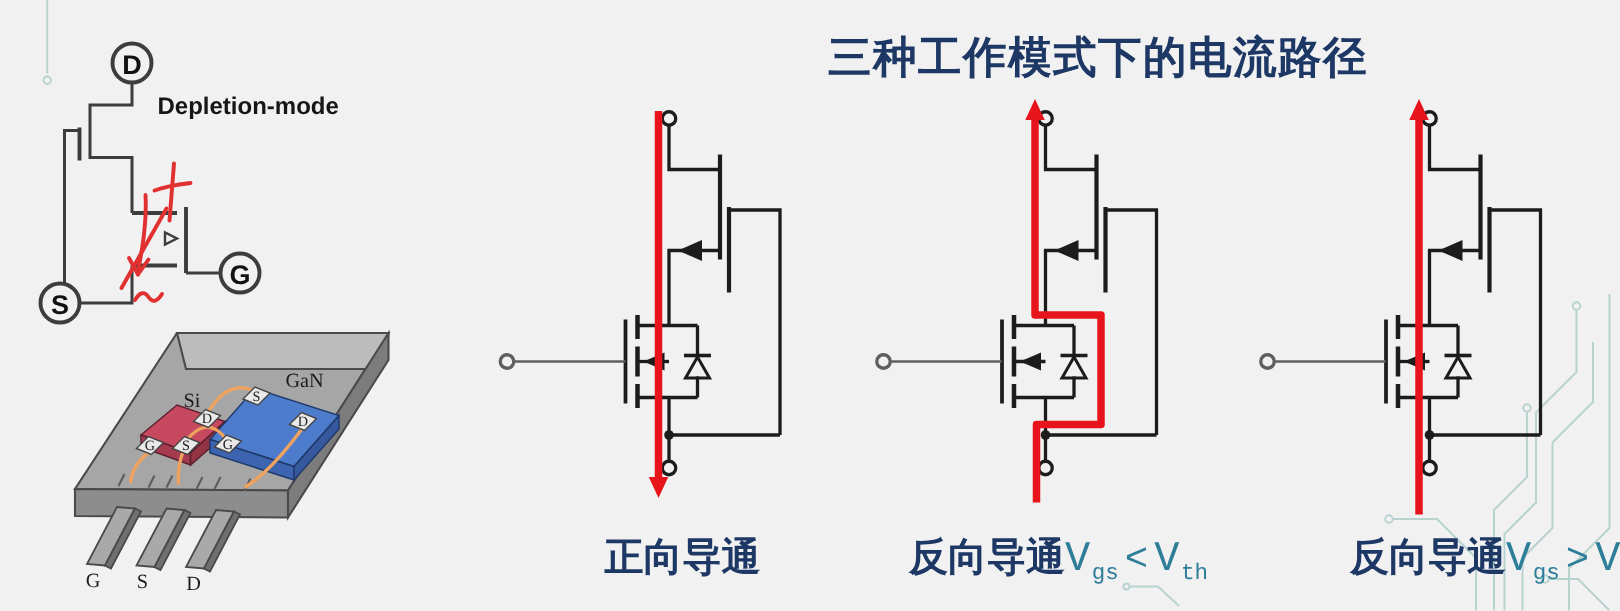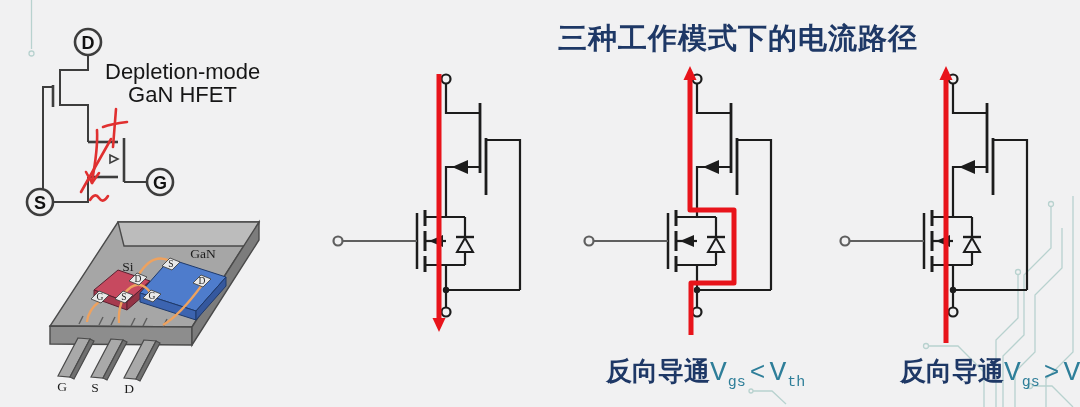--- a/index.html
+++ b/index.html
@@ -4,26 +4,26 @@
 <style>
   html,body{margin:0;padding:0;}
   body{
     width:1080px;height:407px;position:relative;overflow:hidden;
     background:#f1f1f2;
     font-family:"Liberation Sans","DejaVu Sans",sans-serif;
   }
   .abs{position:absolute;}
   svg{display:block;}
   #title{
-    left:552px;top:19px;width:372px;text-align:center;
+    left:552px;top:19px;width:372px;
     font-size:29px;font-weight:bold;color:#1e3866;letter-spacing:1px;
     white-space:nowrap;
   }
   .dev-label{
-    text-align:center;color:#161616;font-size:22px;font-weight:400;
+    text-align:left;color:#161616;font-size:16px;font-weight:700;
     line-height:23px;white-space:nowrap;
   }
   .circuit{top:50px;width:240px;height:300px;}
   .caption{top:354px;white-space:nowrap;}
   .caption .cn{font-size:26px;font-weight:bold;color:#1e3866;vertical-align:baseline;}
   .caption .formula{font-family:Liberation Mono, monospace;color:#2e7e99;}
   .caption .fv{font-size:28px;}
   .caption .fsub{font-size:15px;vertical-align:-6px;margin-left:1px;}
   .caption .fcmp{font-size:26px;margin:0 4px;}
 </style>
@@ -87,21 +87,20 @@
       <path d="M92,183 L86,172"></path>
       <path d="M92,183 L99,173"></path>
       <path d="M111,139 L81,192"></path>
     </g>
     <path d="M90,200 Q95,192 99,198 T108,196"></path>
   </g>
 </svg>
 
 <div class="abs dev-label" style="left:105px;top:60px;width:155px;">
   <div>Depletion-mode</div>
-  <div>GaN HFET</div>
 </div>
 <div class="abs dev-label" style="left:150px;top:137px;width:178px;">
 </div>
 
 <svg class="abs" style="left:0;top:195px" width="290" height="212" viewBox="0 195 290 212">
 
   <g stroke="#4a4a4a" stroke-width="1.4">
     <polygon points="118,222 259,222 192,327 50,326" fill="#a6a6a6"></polygon>
     <polygon points="118,222 259,222 254,246 124,246" fill="#bcbcbc"></polygon>
     <polygon points="50,326 192,327 192,345 50,344" fill="#8d8d8d"></polygon>
@@ -279,20 +278,20 @@
       <circle cx="116" cy="240" r="3.2" fill="#1c1c1c" stroke="none"></circle>
       <circle cx="116" cy="29" r="4.5" fill="#f1f1f2"></circle>
       <circle cx="116" cy="262" r="4.5" fill="#f1f1f2"></circle>
     </g>
       <path stroke="#e8141b" stroke-width="5" fill="none" stroke-linejoin="round" d="M109,293 V30"></path>
       <polygon points="109,16 102.5,30 115.5,30" fill="#e8141b" stroke="none"></polygon>
     </svg>
   </div>
 
 <div class="abs caption" style="left:403px">
-  <span class="formula"><span class="fv"></span><span class="fsub"></span><span class="fcmp"></span><span class="fv"></span><span class="fsub"></span></span>
+  <span class="cn">正向导通</span><span class="formula"><span class="fv"></span><span class="fsub"></span><span class="fcmp"></span><span class="fv"></span><span class="fsub"></span></span>
 </div>
 <div class="abs caption" style="left:606px">
   <span class="cn">反向导通</span><span class="formula"><span class="fv">V</span><span class="fsub">gs</span><span class="fcmp">&lt;</span><span class="fv">V</span><span class="fsub">th</span></span>
 </div>
 <div class="abs caption" style="left:900px">
   <span class="cn">反向导通</span><span class="formula"><span class="fv">V</span><span class="fsub">gs</span><span class="fcmp">&gt;</span><span class="fv">V</span><span class="fsub">th</span></span>
 </div>
 
 </body></html>

